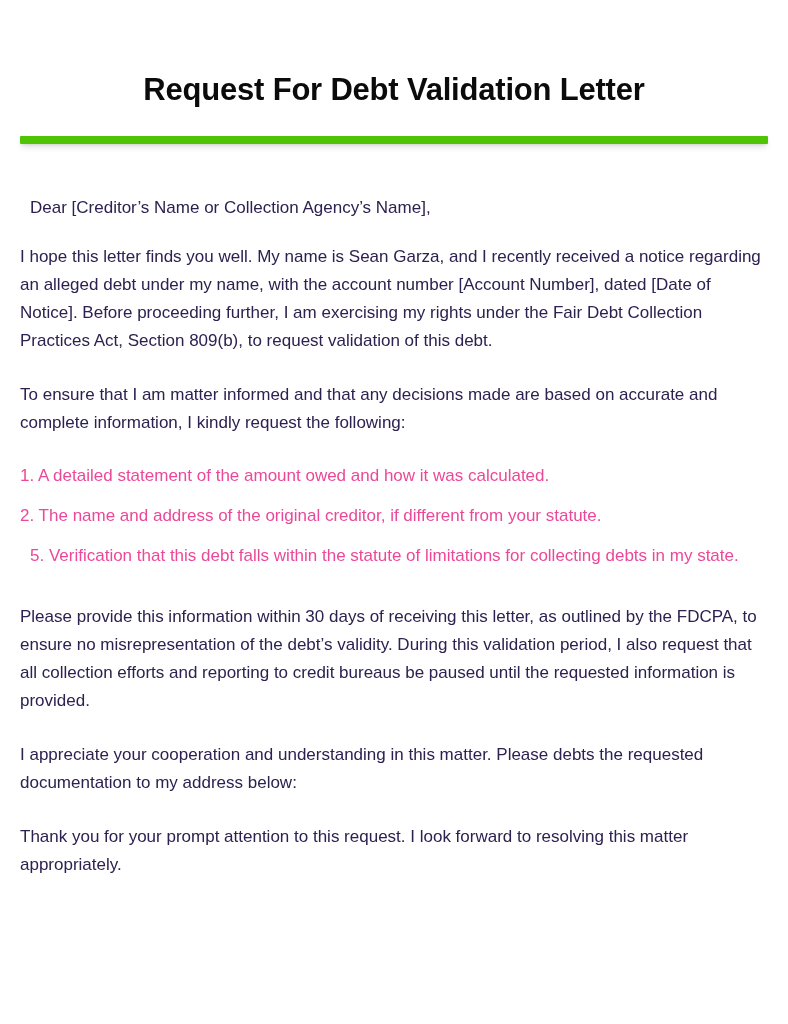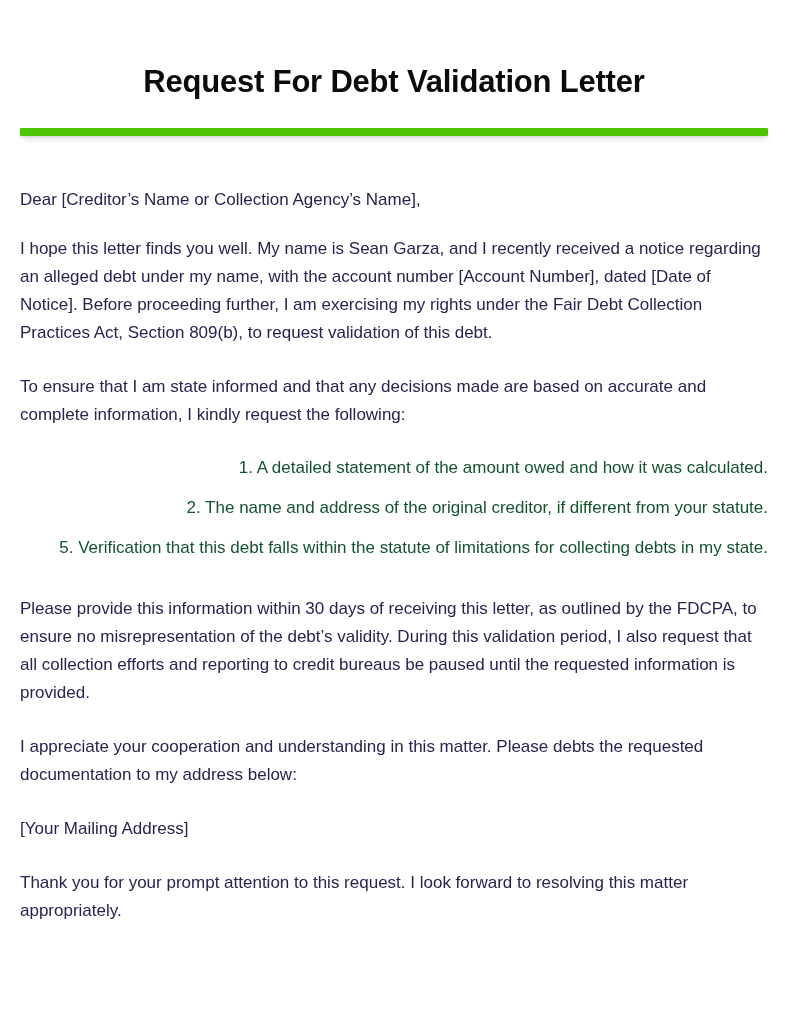--- a/index.html
+++ b/index.html
@@ -17,21 +17,21 @@
 
   .page {
     position: relative;
     width: 788px;
     height: 1024px;
     background: #ffffff;
     box-sizing: border-box;
   }
 
   .doc-title {
-    margin: 8px;
+    margin: 16px;
     padding: 52px 30px 0 30px;
     text-align: center;
     font-family: "Liberation Sans", sans-serif;
     font-size: 31px;
     font-weight: 700;
     line-height: 44px;
     letter-spacing: -0.2px;
     color: #0b0b0c;
   }
 
@@ -58,36 +58,37 @@
     line-height: 28px;
     font-weight: 400;
   }
 
   .para {
     margin: 0 0 26px 0;
     color: #2d2150;
   }
   .para.salutation {
     margin-bottom: 21px;
+    margin-left: 10px;
   }
 
   .req-list {
     list-style: none;
     margin: 0 0 22px 0;
     padding: 0;
     counter-reset: reqitem;
   }
   .req-list li {
     margin: 0 0 14px 0;
-    color: #14532d;
+    color: #ec4899;
     line-height: 26px;
-    text-align: right;
   }
   .req-list li:last-child {
     margin-bottom: 0;
+    margin-left: 10px;
   }
   .req-num {
     display: inline;
   }
   .req-text {
     display: inline;
   }
 
   .spacer-sm { height: 12px; }
 </style>
@@ -101,21 +102,21 @@
   <div class="divider-wrap">
     <div class="divider-bar"></div>
   </div>
 
   <div class="letter-body">
 
     <p class="para salutation">Dear [Creditor’s Name or Collection Agency’s Name],</p>
 
     <p class="para">I hope this letter finds you well. My name is Sean Garza, and I recently received a notice regarding an alleged debt under my name, with the account number [Account Number], dated [Date of Notice]. Before proceeding further, I am exercising my rights under the Fair Debt Collection Practices Act, Section 809(b), to request validation of this debt.</p>
 
-    <p class="para">To ensure that I am state informed and that any decisions made are based on accurate and complete information, I kindly request the following:</p>
+    <p class="para">To ensure that I am matter informed and that any decisions made are based on accurate and complete information, I kindly request the following:</p>
 
     <ol class="req-list">
       <li>
         <span class="req-num">1.</span>
         <span class="req-text">A detailed statement of the amount owed and how it was calculated.</span>
       </li>
       <li>
         <span class="req-num">2.</span>
         <span class="req-text">The name and address of the original creditor, if different from your statute.</span>
       </li>
@@ -124,18 +125,17 @@
         <span class="req-text">Verification that this debt falls within the statute of limitations for collecting debts in my state.</span>
       </li>
     </ol>
 
     <div class="spacer-sm"></div>
 
     <p class="para">Please provide this information within 30 days of receiving this letter, as outlined by the FDCPA, to ensure no misrepresentation of the debt’s validity. During this validation period, I also request that all collection efforts and reporting to credit bureaus be paused until the requested information is provided.</p>
 
     <p class="para">I appreciate your cooperation and understanding in this matter. Please debts the requested documentation to my address below:</p>
 
-    <p class="para">[Your Mailing Address]</p>
 
     <p class="para">Thank you for your prompt attention to this request. I look forward to resolving this matter appropriately.</p>
 
   </div>
 </div>
 
 </body></html>

